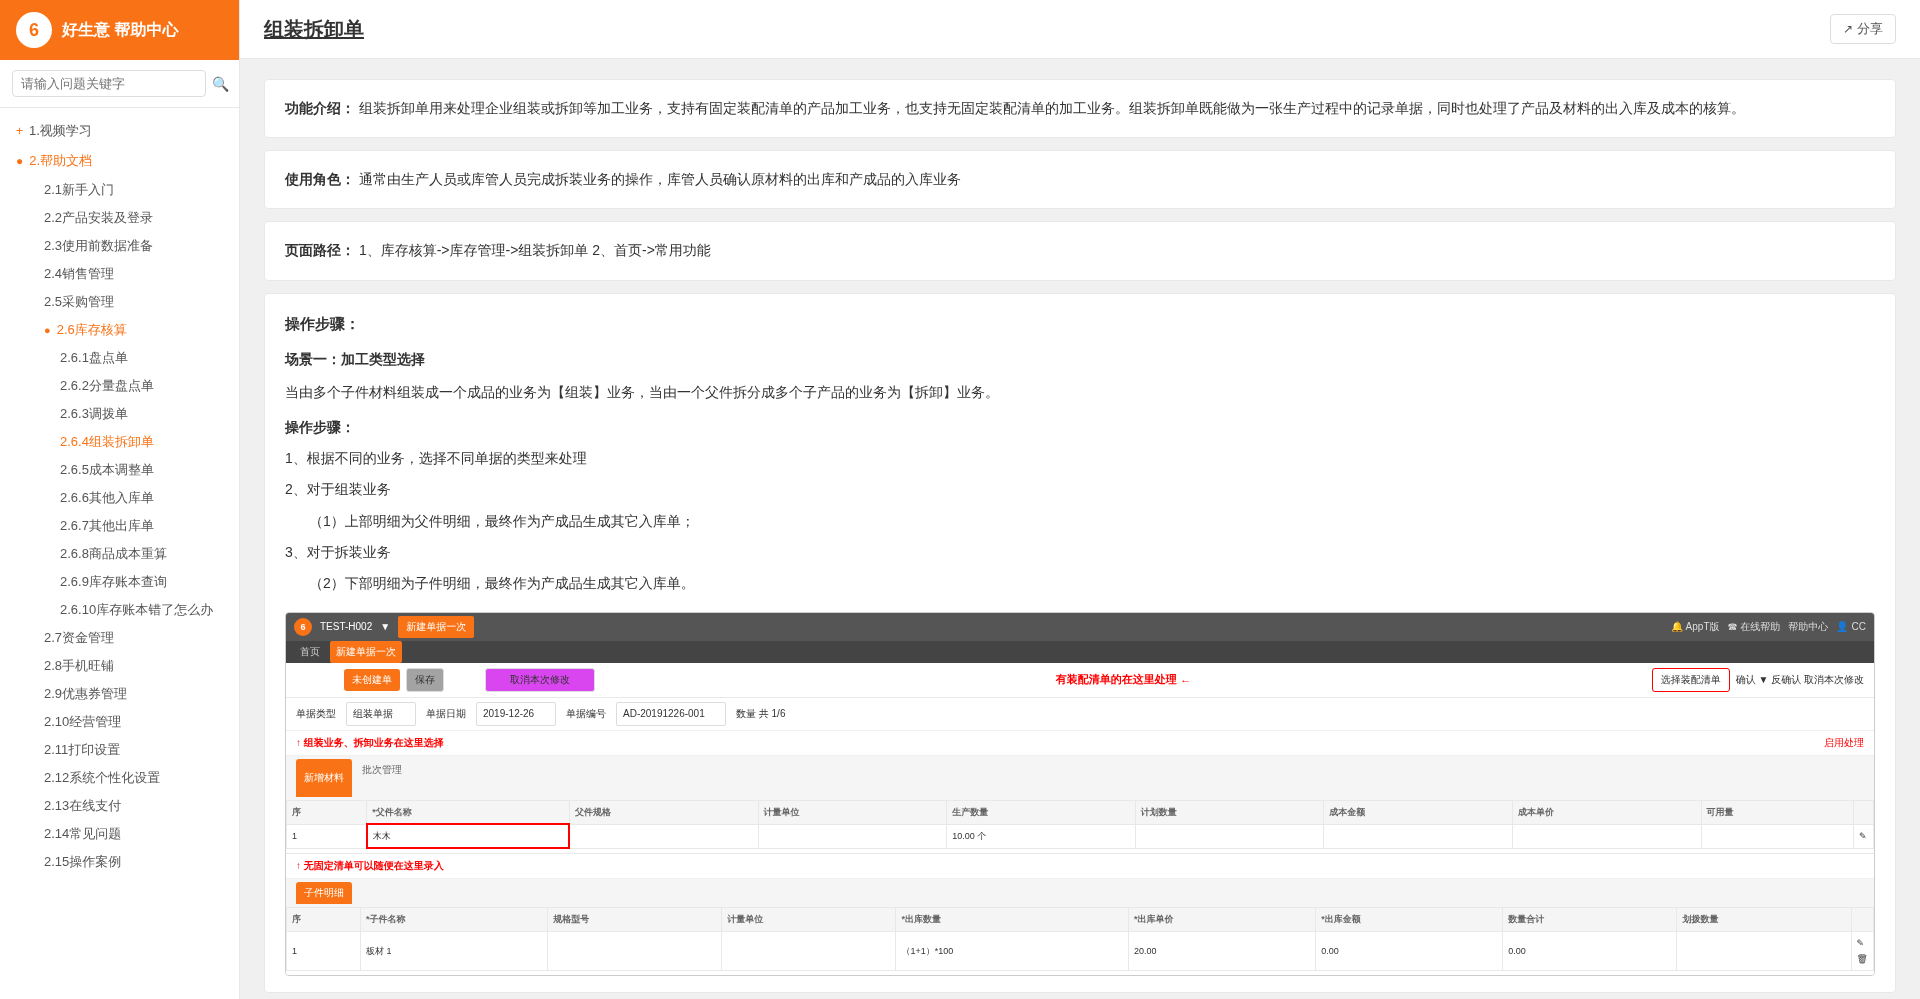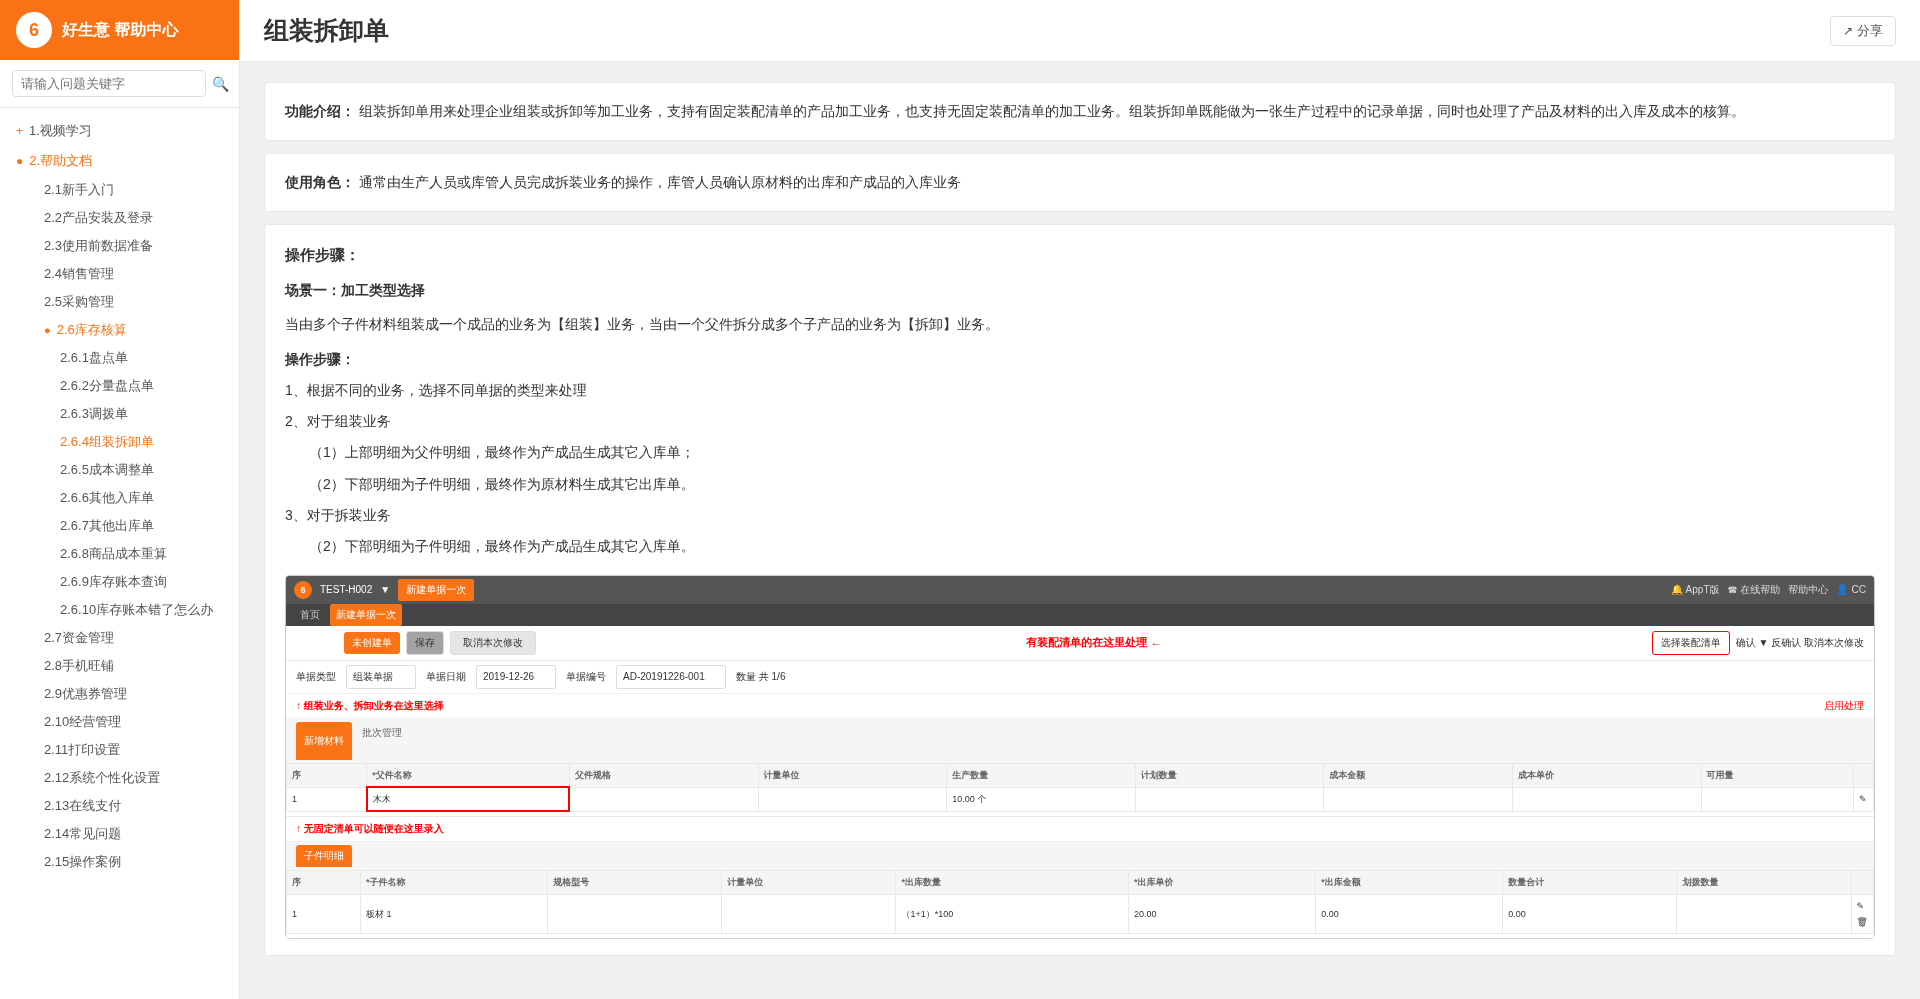--- a/index.html
+++ b/index.html
@@ -106,23 +106,24 @@
     }
     #main-header {
       background: #fff;
       padding: 14px 24px;
       display: flex;
       align-items: center;
       justify-content: space-between;
       border-bottom: 1px solid #e8e8e8;
     }
     #page-title-text {
-      font-size: 25px;
+      font-size: 20px;
       font-weight: bold;
       color: #333;
+      text-decoration: underline;
     }
     #share-btn {
       display: flex;
       align-items: center;
       gap: 4px;
       border: 1px solid #ddd;
       border-radius: 4px;
       padding: 5px 12px;
       font-size: 13px;
       cursor: pointer;
@@ -299,36 +300,39 @@
     <div class="content-block">
       <span class="bold">功能介绍：</span>
       <span>组装拆卸单用来处理企业组装或拆卸等加工业务，支持有固定装配清单的产品加工业务，也支持无固定装配清单的加工业务。组装拆卸单既能做为一张生产过程中的记录单据，同时也处理了产品及材料的出入库及成本的核算。</span>
     </div>
 
     <div class="content-block">
       <span class="bold">使用角色：</span>
       <span>通常由生产人员或库管人员完成拆装业务的操作，库管人员确认原材料的出库和产成品的入库业务</span>
     </div>
 
+    <div class="content-block">
+      <span class="bold">页面路径：</span>
+      <span>1、库存核算-&gt;库存管理-&gt;组装拆卸单 2、首页-&gt;常用功能</span>
+    </div>
 
     <div class="content-block">
       <div class="section-title">操作步骤：</div>
       <div style="margin-bottom:8px;">
         <span class="bold">场景一：加工类型选择</span>
       </div>
       <div class="step-item">
         <span>当由多个子件材料组装成一个成品的业务为【组装】业务，当由一个父件拆分成多个子产品的业务为【拆卸】业务。</span>
       </div>
       <div style="margin-top:10px; margin-bottom:6px;">
         <span class="bold">操作步骤：</span>
       </div>
       <div class="step-item">1、根据不同的业务，选择不同单据的类型来处理</div>
       <div class="step-item">2、对于组装业务</div>
       <div class="step-item sub-step">（1）上部明细为父件明细，最终作为产成品生成其它入库单；</div>
-      <div class="step-item sub-step">（2）下部明细为子件明细，最终作为原材料生成其它出库单。</div>
       <div class="step-item">3、对于拆装业务</div>
       <div class="step-item sub-step">（2）下部明细为子件明细，最终作为产成品生成其它入库单。</div>
 
       <div class="screenshot-wrapper">
         <div class="mock-ui" style="border:1px solid #ccc; border-radius:4px; overflow:hidden;">
 
           <div style="background:#555; display:flex; align-items:center; padding:3px 8px; gap:6px; color:#fff; font-size:10px; justify-content:space-between;">
             <div style="display:flex; align-items:center; gap:8px;">
               <div style="background:#f97316; width:18px; height:18px; border-radius:50%; display:flex; align-items:center; justify-content:center; color:#fff; font-size:9px; font-weight:bold;">6</div>
               <span>TEST-H002</span>
@@ -344,21 +348,21 @@
           </div>
 
           <div style="background:#444; display:flex; align-items:center; padding:0 8px; color:#ccc; font-size:10px; height:22px; gap:4px;">
             <span style="padding:0 6px;">首页</span>
             <span style="padding:0 6px; background:#f97316; color:#fff; border-radius:2px; line-height:22px;">新建单据一次</span>
           </div>
 
           <div style="background:#fff; display:flex; align-items:center; padding:5px 10px; gap:6px; border-bottom:1px solid #e8e8e8; font-size:10px;">
             <div style="background:#f97316; color:#fff; border:none; border-radius:3px; padding:2px 8px; font-size:10px;margin-left:48px;">未创建单</div>
             <div style="background:#a3a3a3; color:#333; border:1px solid #ddd; border-radius:3px; padding:2px 8px; font-size:10px;">保存</div>
-            <div style="background:#e5e5e5; color:#333; border:1px solid #ddd; border-radius:3px; padding:2px 12px; font-size:10px;">取消本次修改</div>
+            <div style="background:#d946ef; color:#333; border:1px solid #ddd; border-radius:3px; padding:2px 24px; font-size:10px;margin-left:35px;">取消本次修改</div>
             <div style="flex:1; display:flex; align-items:center; justify-content:center; color:#f00; font-size:11px; font-weight:bold; position:relative;">
               <span>有装配清单的在这里处理 ←</span>
             </div>
             <div style="border:1.5px solid #f00; border-radius:3px; padding:2px 8px; font-size:10px; color:#333;">选择装配清单</div>
             <div style="font-size:10px; color:#333;">确认 ▼ 反确认 取消本次修改</div>
           </div>
 
           <div style="background:#fff; display:flex; align-items:center; padding:4px 10px; gap:10px; font-size:10px; border-bottom:1px solid #f0f0f0;">
             <span>单据类型</span>
             <div style="border:1px solid #ddd; border-radius:2px; padding:2px 6px; font-size:10px; min-width:70px;">组装单据</div>

